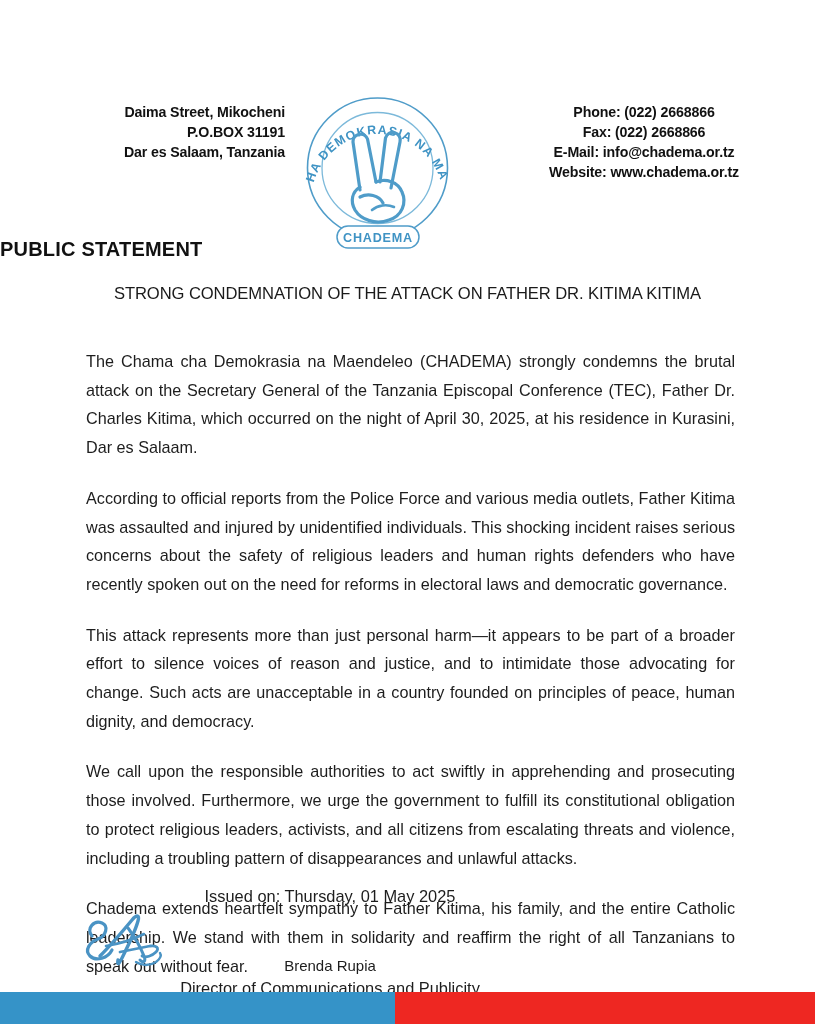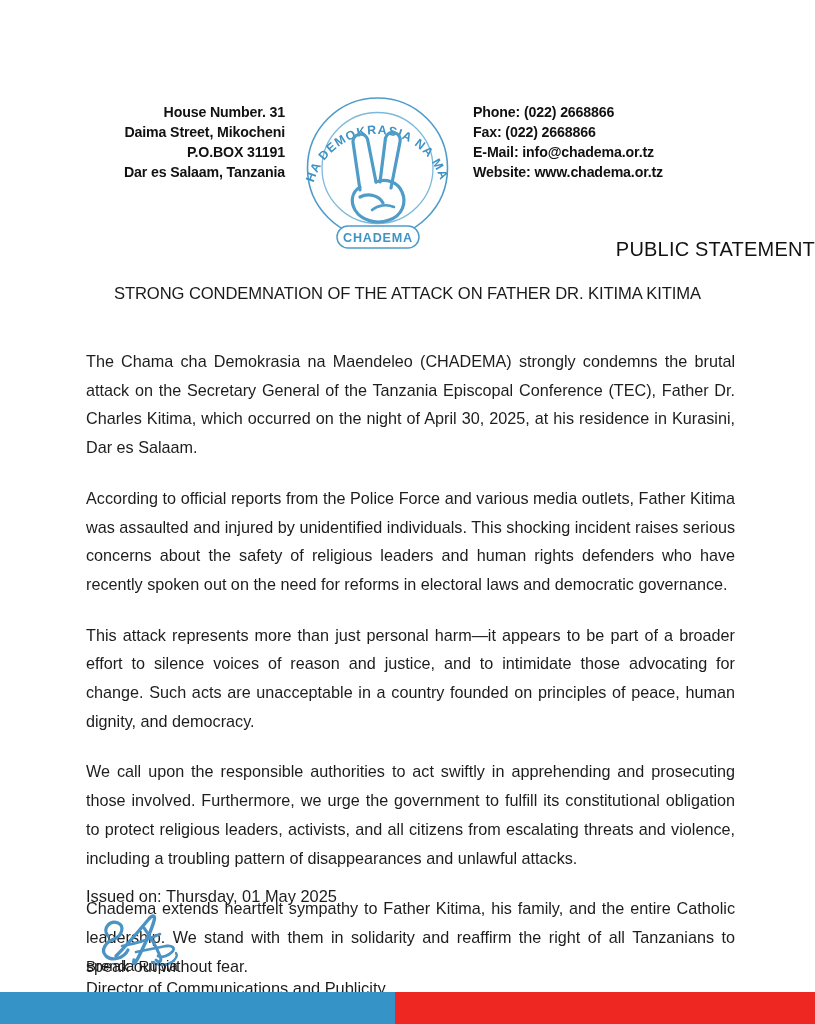--- a/index.html
+++ b/index.html
@@ -55,41 +55,41 @@
   .logo-wrap {
     width: 185px;
     display: flex;
     align-items: flex-start;
     justify-content: center;
     padding-top: 0px;
   }
 
   .contact-block {
     flex: 1;
-    text-align: left;
+    text-align: center;
     font-size: 14.2px;
     font-weight: bold;
     line-height: 1.42;
     letter-spacing: -0.15px;
     color: #111;
     padding-top: 16px;
     padding-left: 3px;
     box-sizing: border-box;
   }
   .contact-block div { white-space: nowrap; }
 
   
   .doc-title {
     position: absolute;
     top: 238px;
     left: 0;
     width: 815px;
-    text-align: right;
+    text-align: left;
     font-size: 20px;
-    font-weight: normal;
+    font-weight: bold;
     letter-spacing: 0.2px;
     color: #111;
   }
   .doc-subtitle {
     position: absolute;
     top: 284px;
     left: 0;
     width: 815px;
     text-align: center;
     font-size: 16.6px;
@@ -111,22 +111,23 @@
   }
   .body-text p {
     margin: 16px 0 22px 0;
   }
   .body-text p:last-child { margin-bottom: 0; }
 
   
   .signoff {
     position: absolute;
     top: 884px;
-    left: 86px;
+    left: 70px;
     width: 520px;
+    text-align: center;
   }
   .issued-line {
     font-size: 16.4px;
     line-height: 24px;
     color: #1d1d1d;
     white-space: nowrap;
   }
   .sig-area {
     position: relative;
     height: 62px;
@@ -173,21 +174,20 @@
   }
 </style>
 </head>
 <body>
 
 <div class="page">
 
   <div class="letterhead">
 
     <div class="address-block">
-      <div>House Number. 31</div>
       <div>Daima Street, Mikocheni</div>
       <div>P.O.BOX 31191</div>
       <div>Dar es Salaam, Tanzania</div>
     </div>
 
     <div class="logo-wrap">
       <svg width="175" height="165" viewBox="0 0 175 165">
         <defs>
           <path id="ringPath" d="M 24 96 A 66 66 0 0 1 151 96" fill="none"></path>
         </defs>

